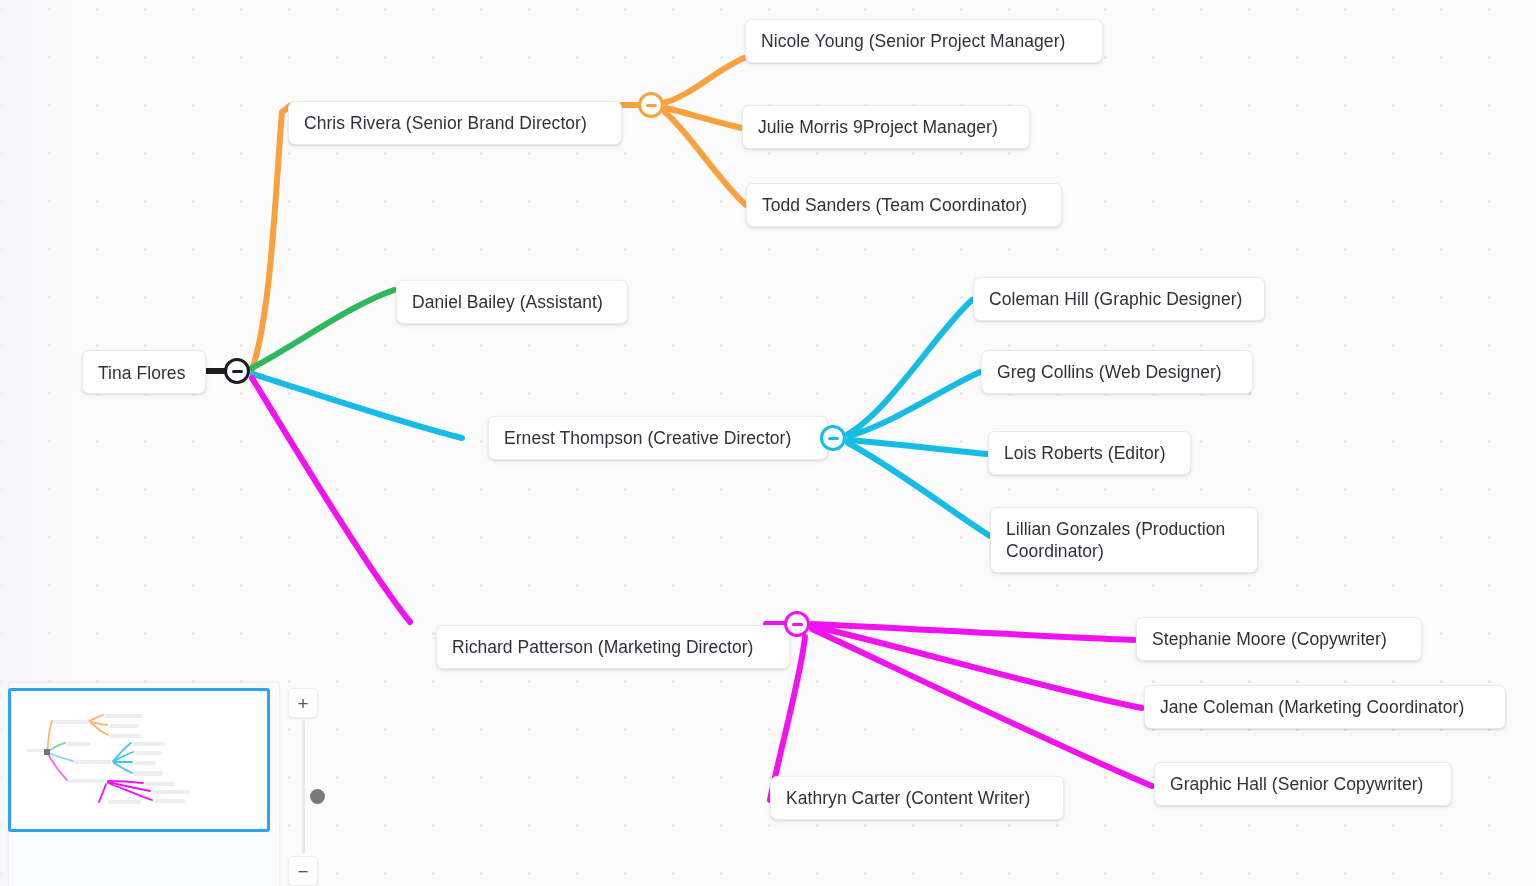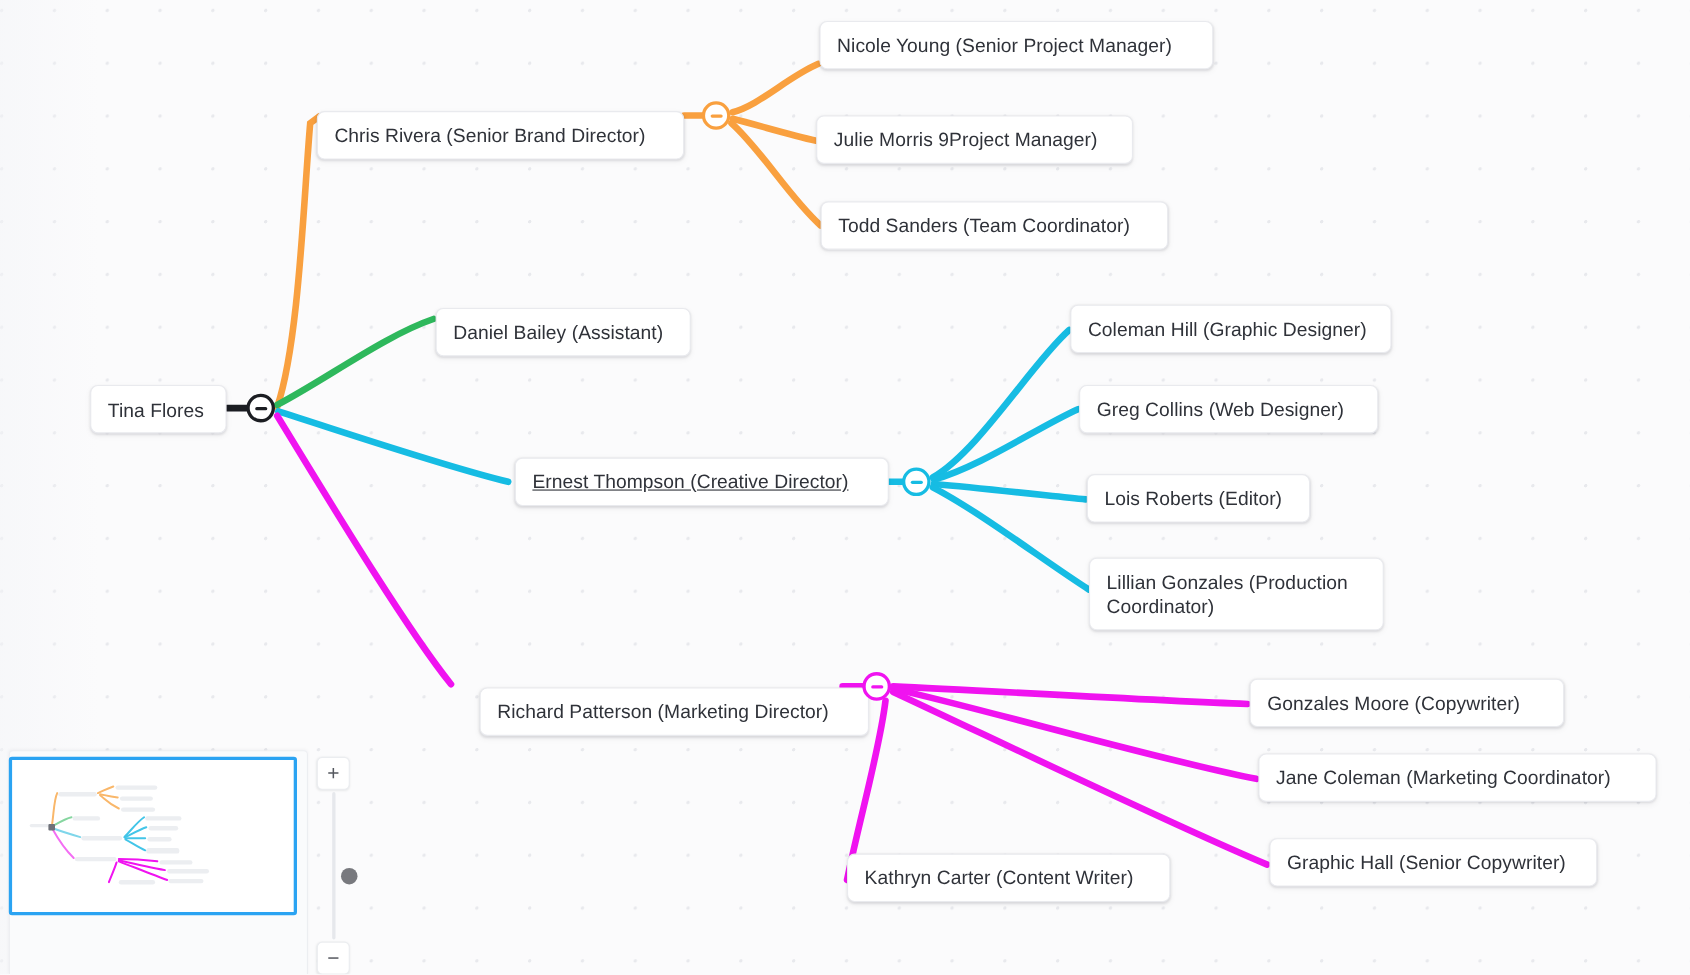--- a/index.html
+++ b/index.html
@@ -229,21 +229,21 @@
     <span>Julie Morris 9Project Manager)</span>
   </div>
   <div class="node" style="left:746px; top:183px; width:316px; height:44px;align-items:center;">
     <span>Todd Sanders (Team Coordinator)</span>
   </div>
 
   <div class="node" style="left:396px; top:280px; width:232px; height:44px;">
     <span>Daniel Bailey (Assistant)</span>
   </div>
 
-  <div class="node" style="left:468px; top:416px; width:340px; height:44px;text-decoration:underline;">
+  <div class="node" style="left:488px; top:416px; width:340px; height:44px;">
     <span>Ernest Thompson (Creative Director)</span>
   </div>
   <div class="toggle cyan-toggle" style="left:820px; top:425px;">
     <span class="bar"></span>
   </div>
 
   <div class="node" style="left:973px; top:277px; width:292px; height:44px;">
     <span>Coleman Hill (Graphic Designer)</span>
   </div>
   <div class="node" style="left:981px; top:350px; width:272px; height:44px;">
@@ -257,21 +257,21 @@
   </div>
 
   <div class="node" style="left:436px; top:602px; width:354px; height:44px;margin-top:23px;">
     <span>Richard Patterson (Marketing Director)</span>
   </div>
   <div class="toggle magenta-toggle" style="left:784px; top:611px;">
     <span class="bar"></span>
   </div>
 
   <div class="node" style="left:1136px; top:617px; width:286px; height:44px;">
-    <span>Gonzales Moore (Copywriter)</span>
+    <span>Stephanie Moore (Copywriter)</span>
   </div>
   <div class="node" style="left:1144px; top:685px; width:362px; height:44px;">
     <span>Jane Coleman (Marketing Coordinator)</span>
   </div>
   <div class="node" style="left:1154px; top:762px; width:298px; height:44px;">
     <span>Graphic Hall (Senior Copywriter)</span>
   </div>
   <div class="node" style="left:770px; top:776px; width:294px; height:44px;">
     <span>Kathryn Carter (Content Writer)</span>
   </div>

